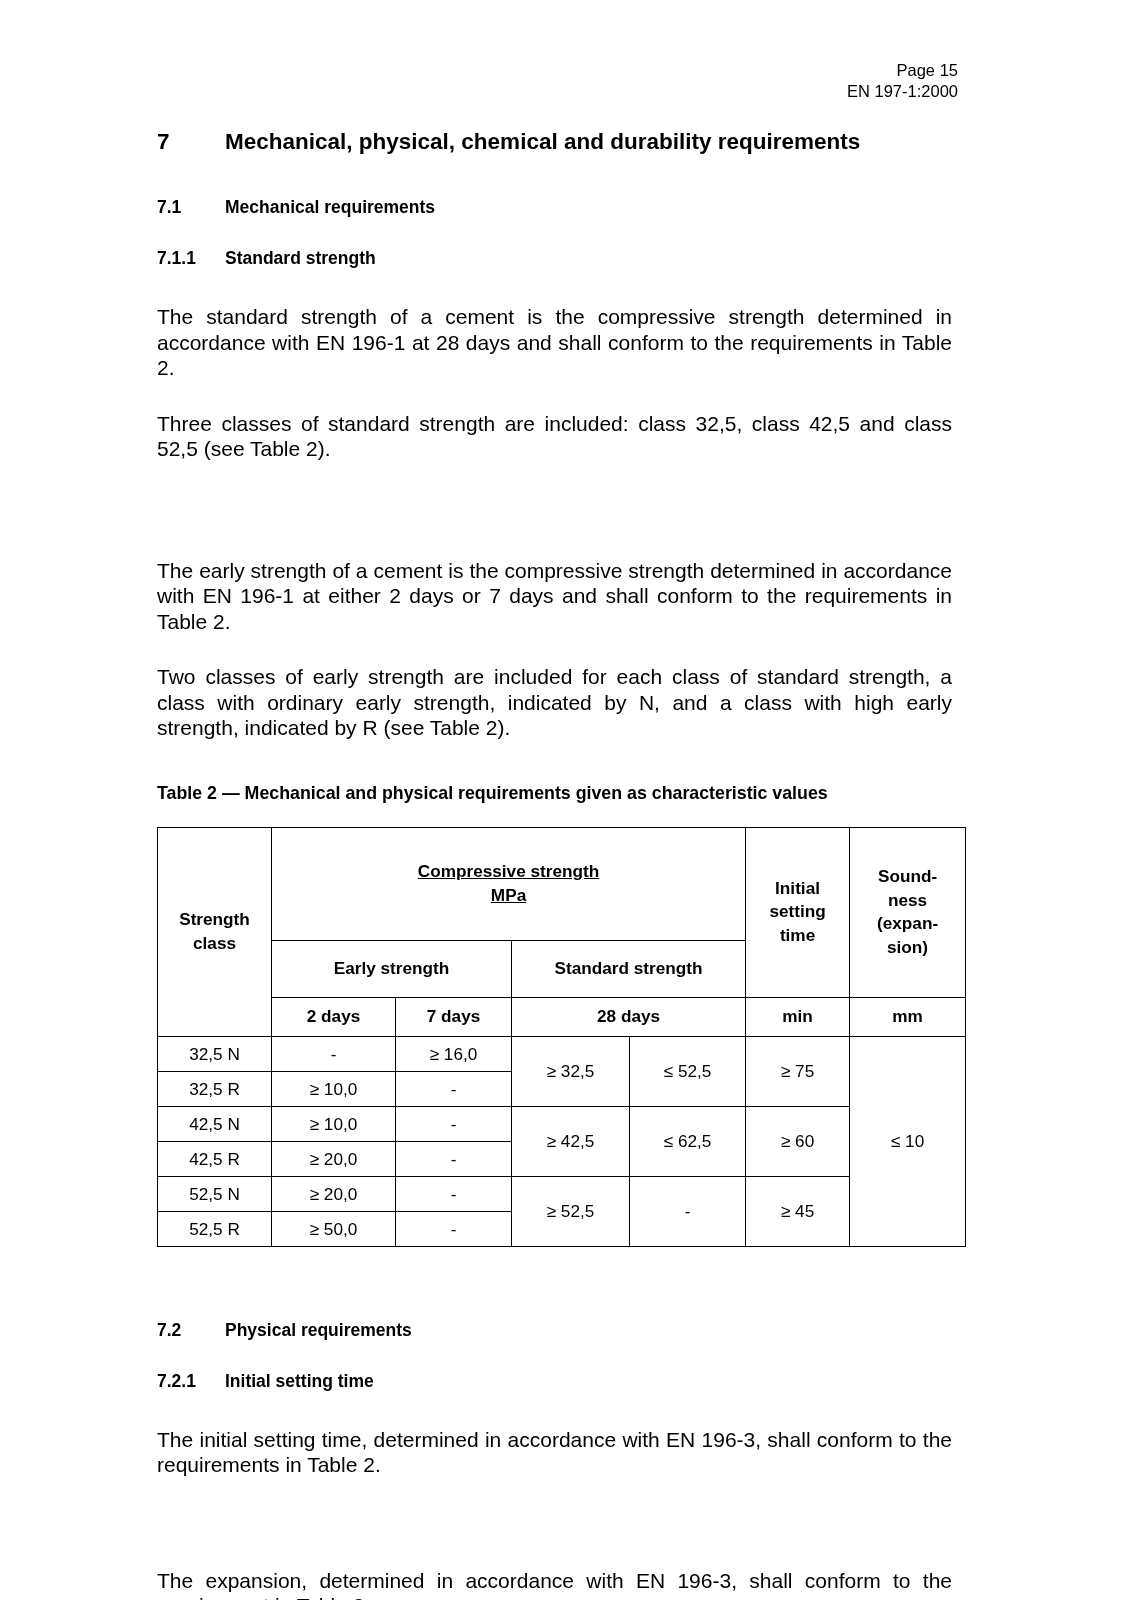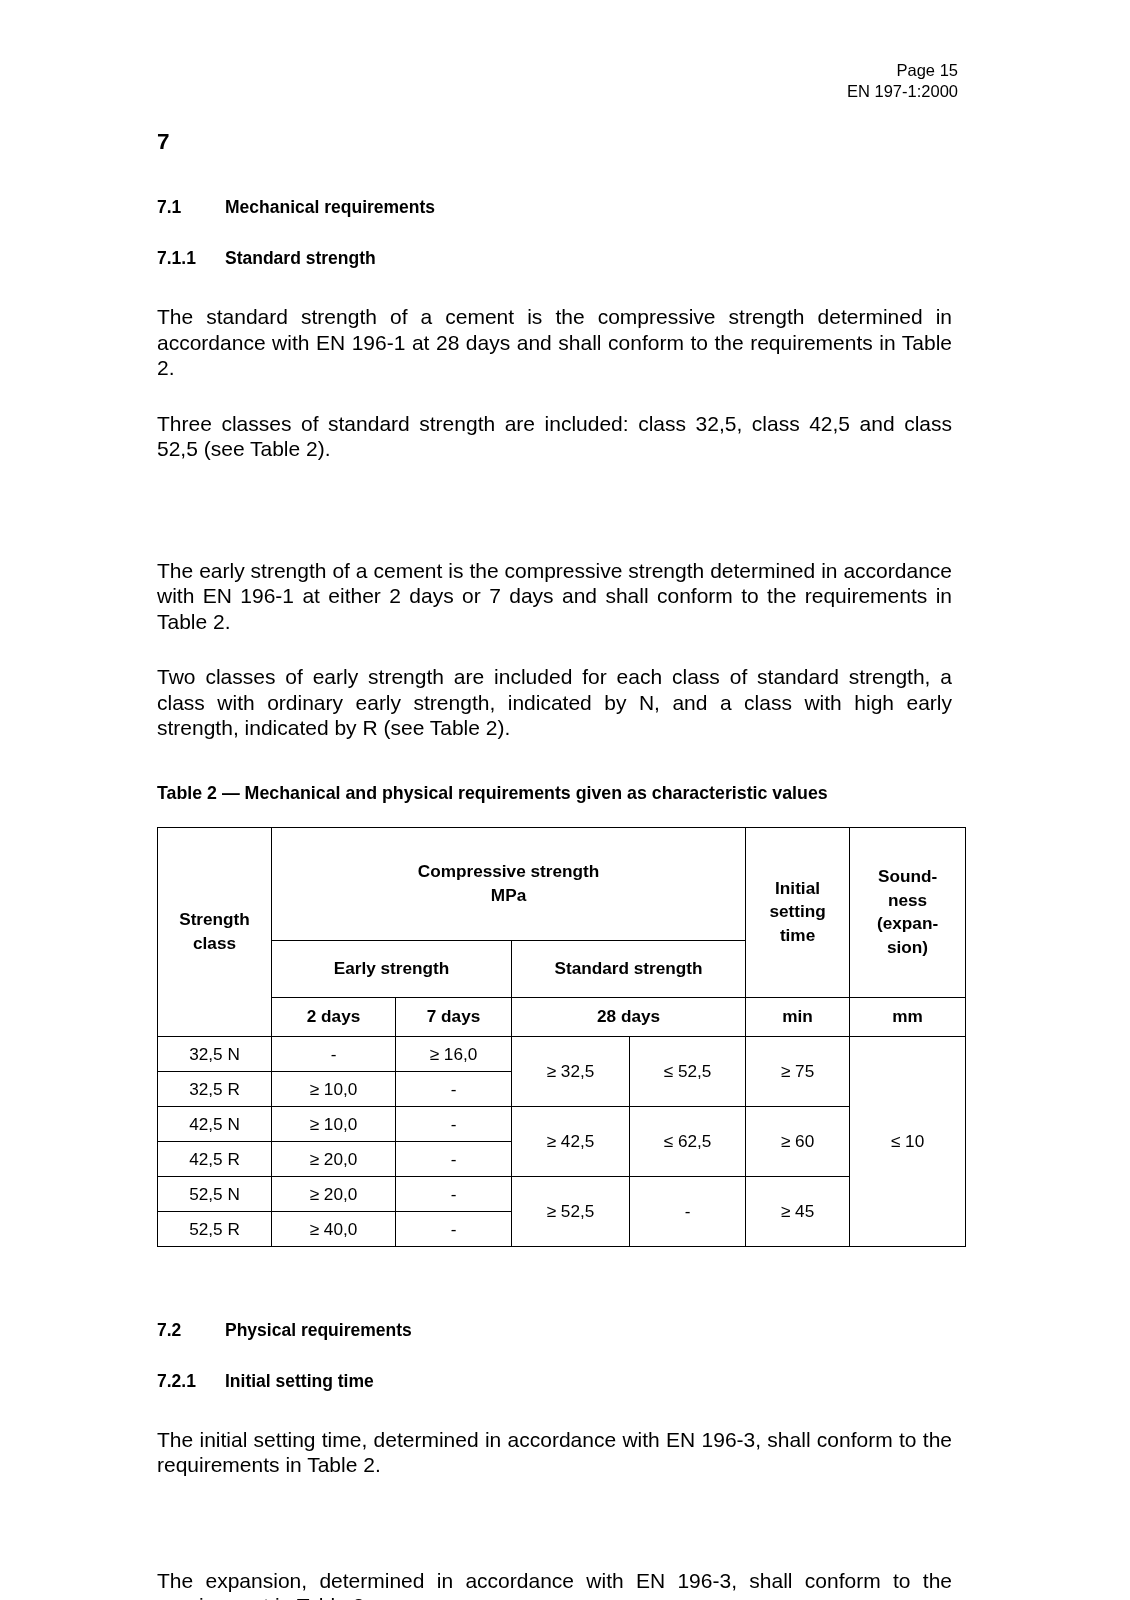--- a/index.html
+++ b/index.html
@@ -104,21 +104,21 @@
   table.req th {
     font-weight: bold;
     line-height: 23.5px;
   }
   .cell-pad { padding: 4px 2px; }
   td.data {
     height: 34px;
     line-height: 22px;
     font-size: 17.2px;
   }
-  .hdr-tall { height: 112px; }
+  .hdr-tall { height: 112px; text-decoration: underline; }
   .hdr-units { height: 38px; }
   .hdr-mid { height: 56px; }
 
   .sound-cell { vertical-align: middle; }
 
   
   col.c-class   { width: 114px; }
   col.c-2d      { width: 124px; }
   col.c-7d      { width: 116px; }
   col.c-28a     { width: 118px; }
@@ -133,20 +133,21 @@
 
   <div class="doc-header">
     <div>Page 15</div>
     <div>EN 197-1:2000</div>
   </div>
 
   <div class="content">
 
     <h1 class="clause">
       <span class="num">7</span>
+      <span>Mechanical, physical, chemical and durability requirements</span>
     </h1>
 
     <div class="sp-40"></div>
 
     <h2 class="clause">
       <span class="num">7.1</span>
       <span>Mechanical requirements</span>
     </h2>
 
     <div class="sp-28"></div>
@@ -256,21 +257,21 @@
         <tr>
           <td class="data">52,5 N</td>
           <td class="data">≥ 20,0</td>
           <td class="data">-</td>
           <td class="data" rowspan="2">≥ 52,5</td>
           <td class="data" rowspan="2">-</td>
           <td class="data" rowspan="2">≥ 45</td>
         </tr>
         <tr>
           <td class="data">52,5 R</td>
-          <td class="data">≥ 40,0</td>
+          <td class="data">≥ 50,0</td>
           <td class="data">-</td>
         </tr>
       </tbody>
     </table>
 
     <div class="sp-72"></div>
 
     <h2 class="clause">
       <span class="num">7.2</span>
       <span>Physical requirements</span>

